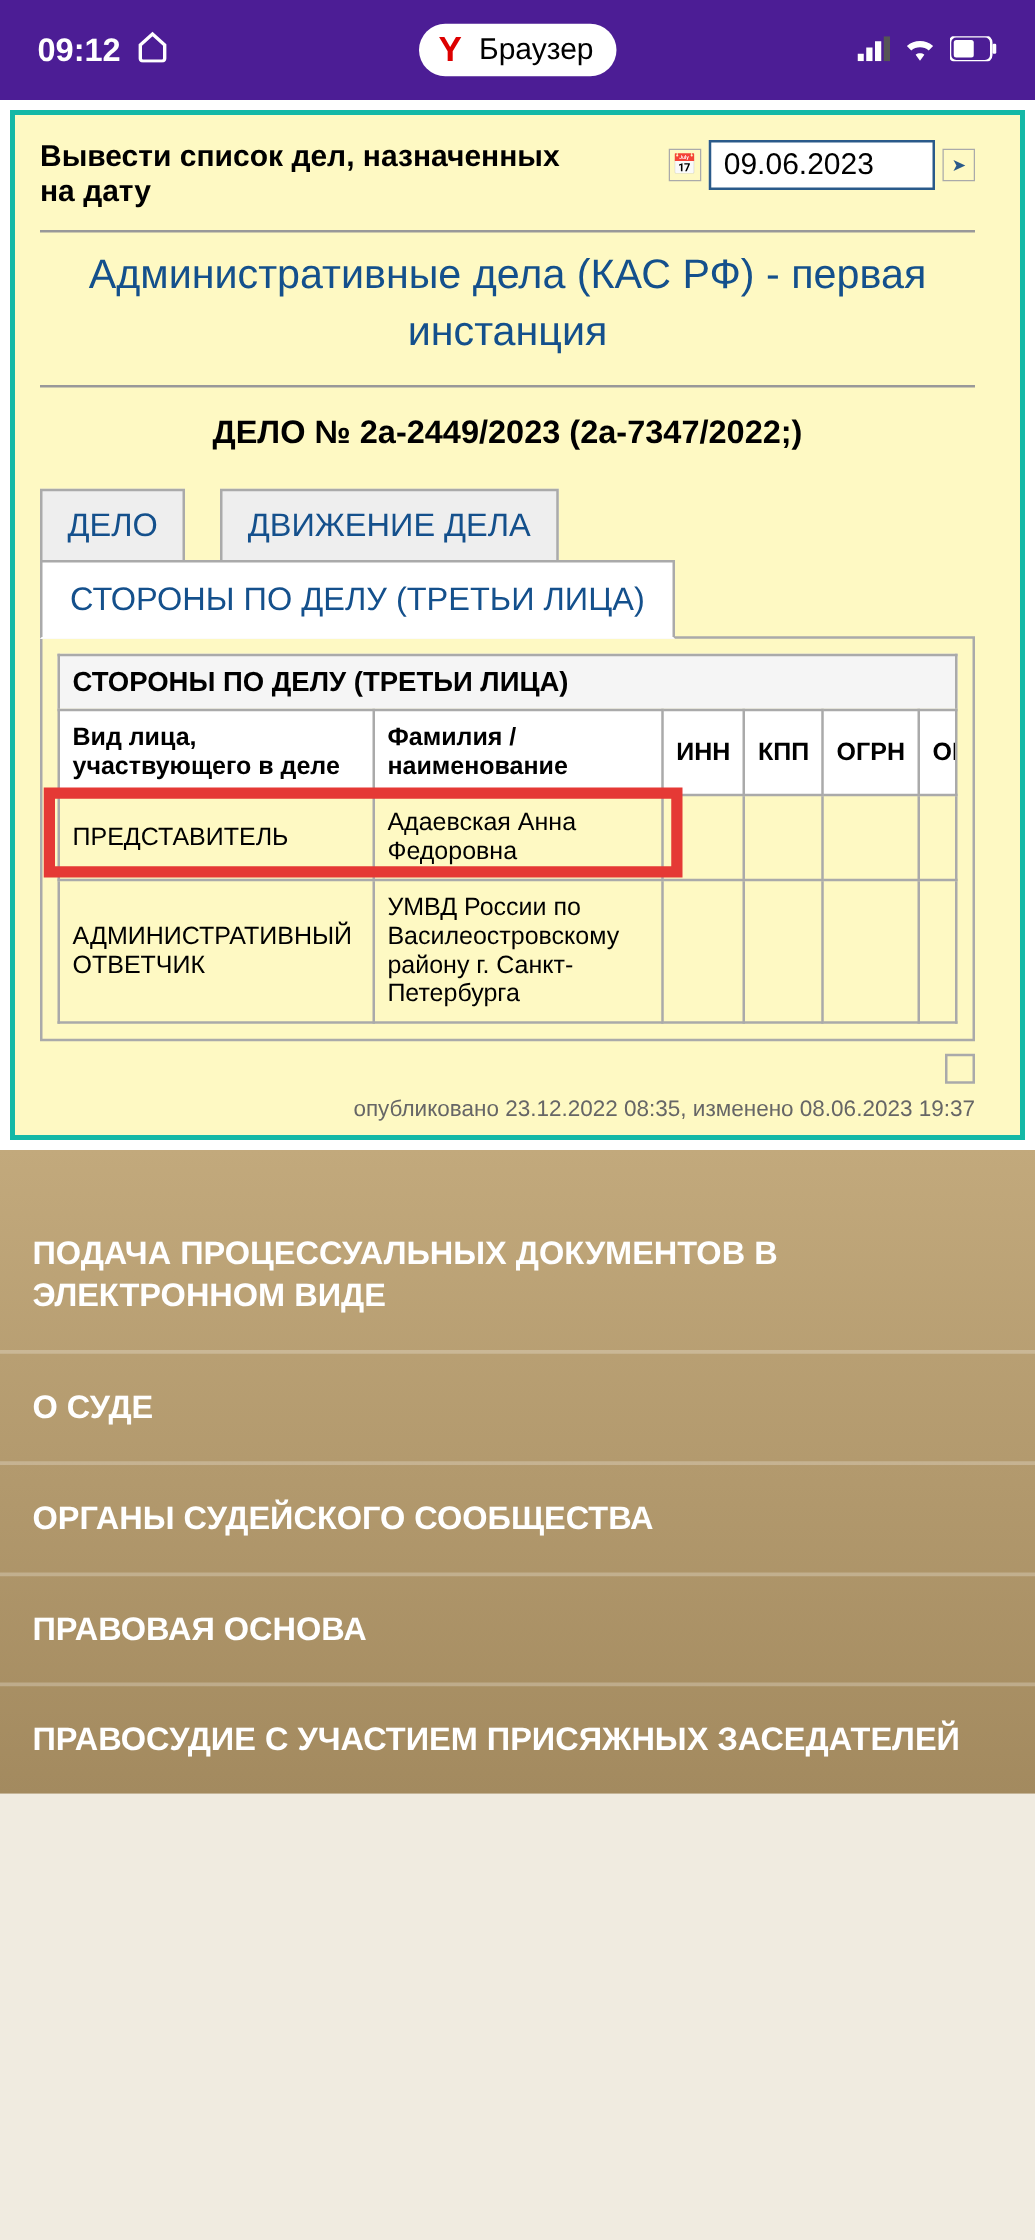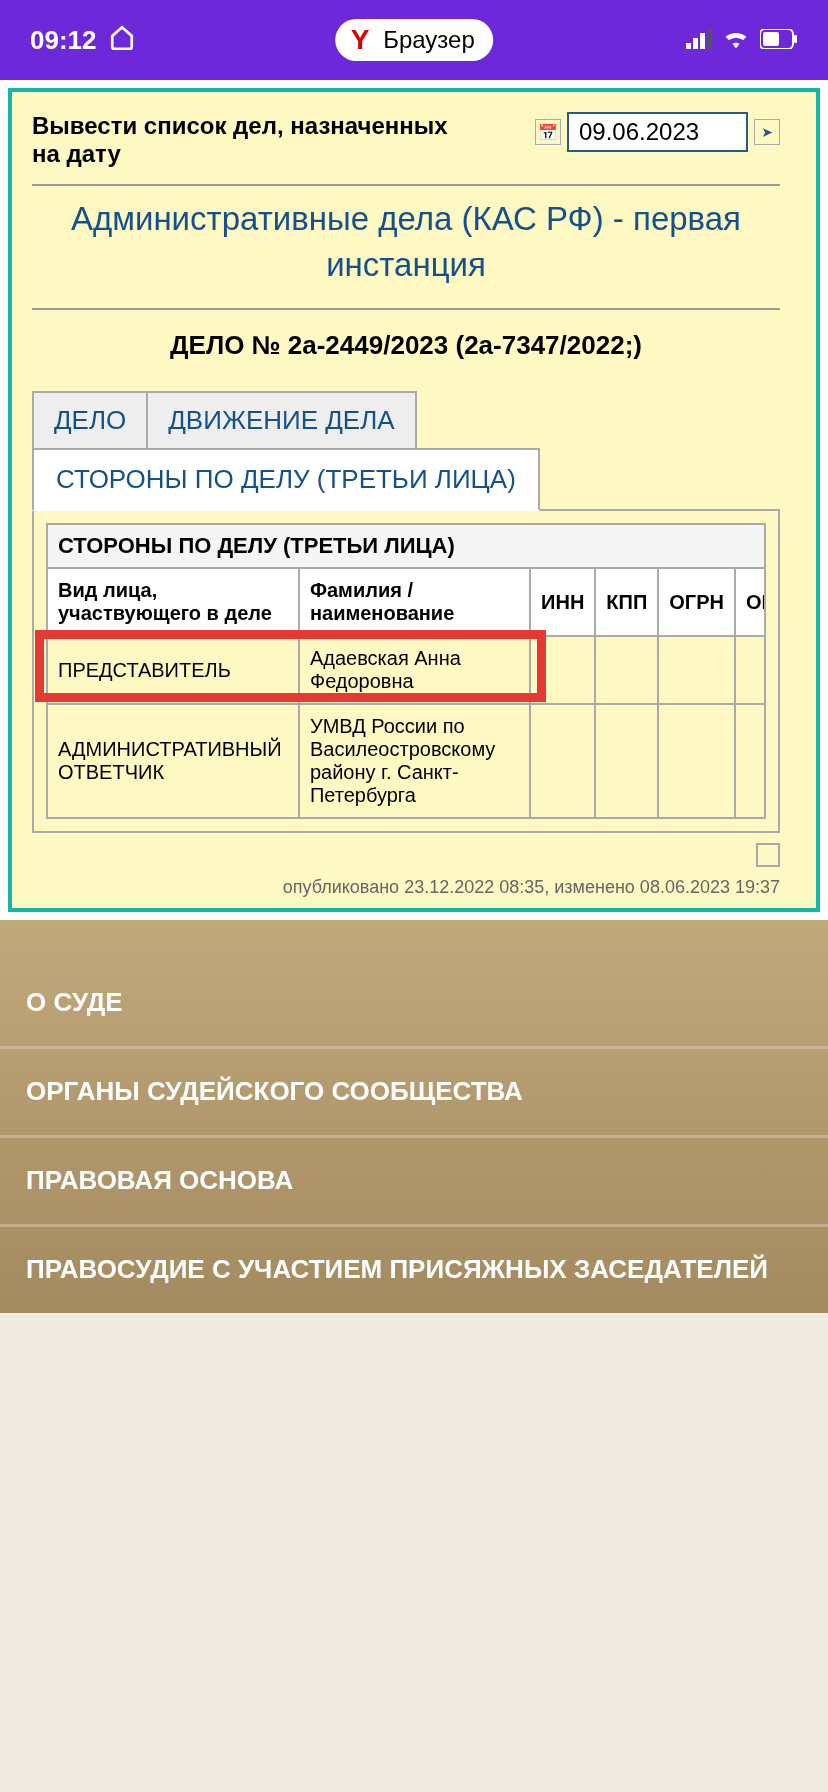--- a/index.html
+++ b/index.html
@@ -1,19 +1,19 @@
 <!DOCTYPE html>
 <html><head>
   <meta charset="utf-8">
   <style>
     * { margin: 0; padding: 0; box-sizing: border-box; }
     body { font-family: Arial, sans-serif; width: 828px; background: #f0ebe0; }
     
     .status-bar {
-      background: #6d28d9;
+      background: #4c1d95;
       color: #fff;
       height: 80px;
       display: flex;
       align-items: center;
       justify-content: space-between;
       padding: 0 30px;
       font-size: 26px;
       font-weight: 600;
     }
     .status-left { display: flex; align-items: center; gap: 12px; }
@@ -108,20 +108,21 @@
     .case-number {
       font-size: 26px;
       font-weight: bold;
       text-align: center;
       margin: 20px 0 30px 0;
     }
     
     .tabs-row1 {
       display: flex;
       margin-left: 0;
+      gap: 30px;
     }
     .tab {
       border: 2px solid #aaa;
       background: #f5f5f5;
       padding: 12px 20px;
       font-size: 26px;
       color: #14508c;
       cursor: pointer;
       margin-right: -2px;
     }
@@ -310,17 +311,18 @@
     </div>
 
     <div class="small-checkbox"></div>
 
     <div class="pub-info">опубликовано 23.12.2022 08:35, изменено 08.06.2023 19:37</div>
 
   </div>
 </div>
 
 <div class="footer-menu">
+  <div class="menu-item">ПОДАЧА ПРОЦЕССУАЛЬНЫХ ДОКУМЕНТОВ В ЭЛЕКТРОННОМ ВИДЕ</div>
   <div class="menu-item">О СУДЕ</div>
   <div class="menu-item">ОРГАНЫ СУДЕЙСКОГО СООБЩЕСТВА</div>
   <div class="menu-item">ПРАВОВАЯ ОСНОВА</div>
   <div class="menu-item" style="border-bottom:none;">ПРАВОСУДИЕ С УЧАСТИЕМ ПРИСЯЖНЫХ ЗАСЕДАТЕЛЕЙ</div>
 </div>
 
 </body></html>

